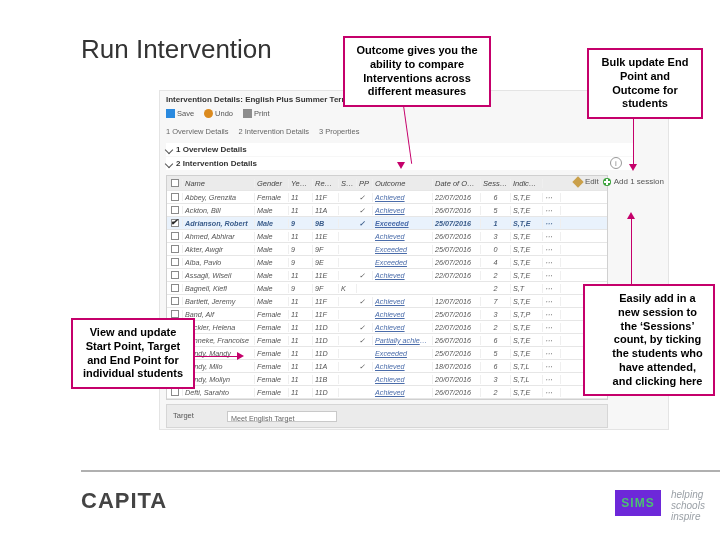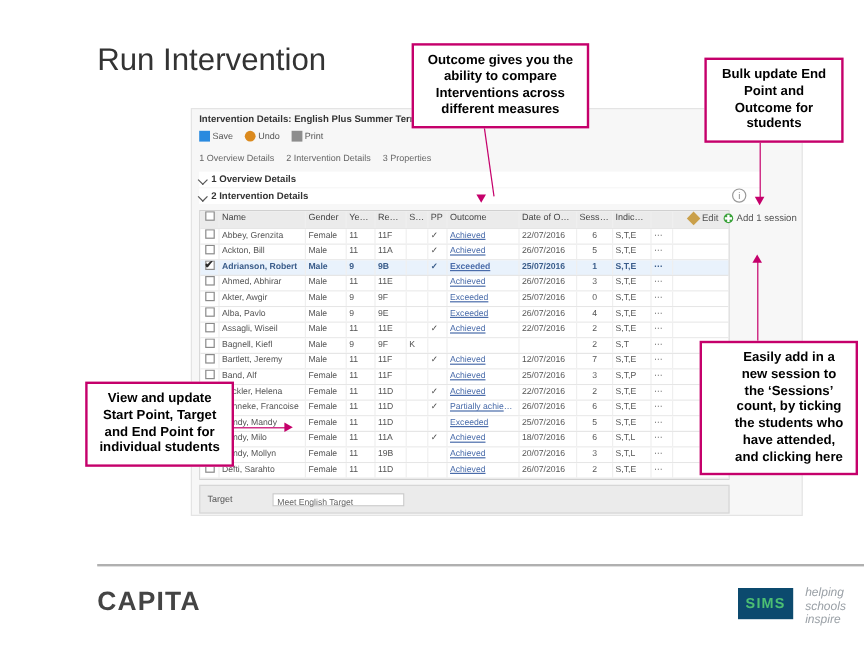--- a/index.html
+++ b/index.html
@@ -15,21 +15,21 @@
   .ss-toolbar span { display:flex; align-items:center; gap:2px; }
   .ss-toolbar .ic { width:9px; height:9px; display:inline-block; }
   .ic-save { background:#2a8adf; }
   .ic-undo { background:#db8a1e; border-radius:50%; }
   .ic-print { background:#8d8d8d; }
   .ss-tabs { position:absolute; left:6px; top:36px; font-size:7.5px; color:#666; display:flex; gap:10px; }
   .ss-sechdr { position:absolute; left:6px; font-size:8px; font-weight:bold; color:#333; display:flex; align-items:center; gap:4px; background:#fff; width:calc(100% - 40px); padding:2px 0; }
   .ss-sechdr .chev { width:6px; height:6px; border-left:1px solid #555; border-bottom:1px solid #555; transform:rotate(-45deg); }
   .circled { position:absolute; width:12px; height:12px; border:1px solid #999; border-radius:50%; font-size:8px; text-align:center; line-height:12px; color:#888; }
   .table { position:absolute; left:6px; top:84px; right:60px; background:#fff; border:1px solid #d0d0d0; }
-  .thead, .trow { display:flex; border-bottom:1px solid #e6e6e6; }
+  .thead, .trow { display:flex; align-items:center; border-bottom:1px solid #e6e6e6;font-style:italic; }
   .thead { background:#ebebeb; height:15px; font-size:7.5px; color:#444; }
   .trow { height:13px; font-size:7.2px; color:#555; background:#fff; }
   .trow.sel { background:#e9f2fc; font-weight:bold; color:#3a5c8a; }
   .cell { padding:0 2px; overflow:hidden; white-space:nowrap; text-overflow:ellipsis; border-right:1px solid #efefef; }
   .c-chk { width:16px; display:flex; justify-content:center; }
   .chk { width:8px; height:8px; border:1px solid #8a8a8a; background:#fff; display:inline-block; position:relative; }
   .chk.on::after { content:"✔"; position:absolute; left:-1px; top:-3px; font-size:9px; color:#2a2a2a; }
   .c-name { width:72px; }
   .c-gen { width:34px; }
   .c-yg { width:24px; }
@@ -51,21 +51,21 @@
   .ic-plus::after{top:3px;left:1px;height:2px;width:6px;}
   .details { position:absolute; left:6px; right:60px; background:#ebebeb; border:1px solid #d6d6d6; padding:3px 6px 5px 6px; }
   .details-hdr { font-size:7.5px; color:#555; display:flex; justify-content:space-between; padding-bottom:2px; }
   .drow { display:flex; align-items:flex-start; margin-top:3px; font-size:7.5px; color:#555; }
   .dlabel { width:54px; color:#555; }
   .dbox { background:#fff; border:1px solid #c9c9c9; padding:2px 3px; font-size:7.2px; color:#666; }
   .dbox.w1 { width:110px; height:11px; }
   .dbox.w2 { width:300px; height:20px; }
   .hr { position:absolute; left:34px; right:34px; bottom:68px; height:2px; background:#b0b0b0; }
   .logo-capita { position:absolute; left:34px; bottom:26px; font-family:"Arial Black",Arial; font-weight:900; font-size:22px; letter-spacing:1px; color:#444; }
-  .logo-sims { position:absolute; right:106px; bottom:24px; width:46px; height:26px; background:#0c4a6e; color:#4cbf73; font-weight:bold; font-size:12px; display:flex; align-items:center; justify-content:center; letter-spacing:1px; }
+  .logo-sims { position:absolute; right:106px; bottom:24px; width:46px; height:26px; background:#6d28d9; color:#4cbf73; font-weight:bold; font-size:12px; display:flex; align-items:center; justify-content:center; letter-spacing:1px; }
   .tagline { position:absolute; right:34px; bottom:18px; width:62px; font-size:10px; font-style:italic; color:#9aa0a6; line-height:1.1; }
 </style>
 </head>
 <body>
 <div class="slide">
 
 <div class="title">Run Intervention</div>
 
 <div class="callout" style="left:296px; top:36px; width:148px;">Outcome gives you the ability to compare Interventions across different measures</div>
 <div class="callout" style="left:540px; top:48px; width:116px;">Bulk update End Point and Outcome for students</div>
@@ -357,21 +357,21 @@
             <div class="cell c-ind">S,T,L</div>
             <div class="cell c-mn">⋯</div>
           </div>
           <div class="trow">
             <div class="cell c-chk">
               <span class="chk"></span>
             </div>
             <div class="cell c-name">Candy, Mollyn</div>
             <div class="cell c-gen">Female</div>
             <div class="cell c-yg">11</div>
-            <div class="cell c-reg">19B</div>
+            <div class="cell c-reg">11B</div>
             <div class="cell c-sen"></div>
             <div class="cell c-pp"></div>
             <div class="cell c-out">Achieved</div>
             <div class="cell c-date">20/07/2016</div>
             <div class="cell c-ses">3</div>
             <div class="cell c-ind">S,T,L</div>
             <div class="cell c-mn">⋯</div>
           </div>
           <div class="trow">
             <div class="cell c-chk">

